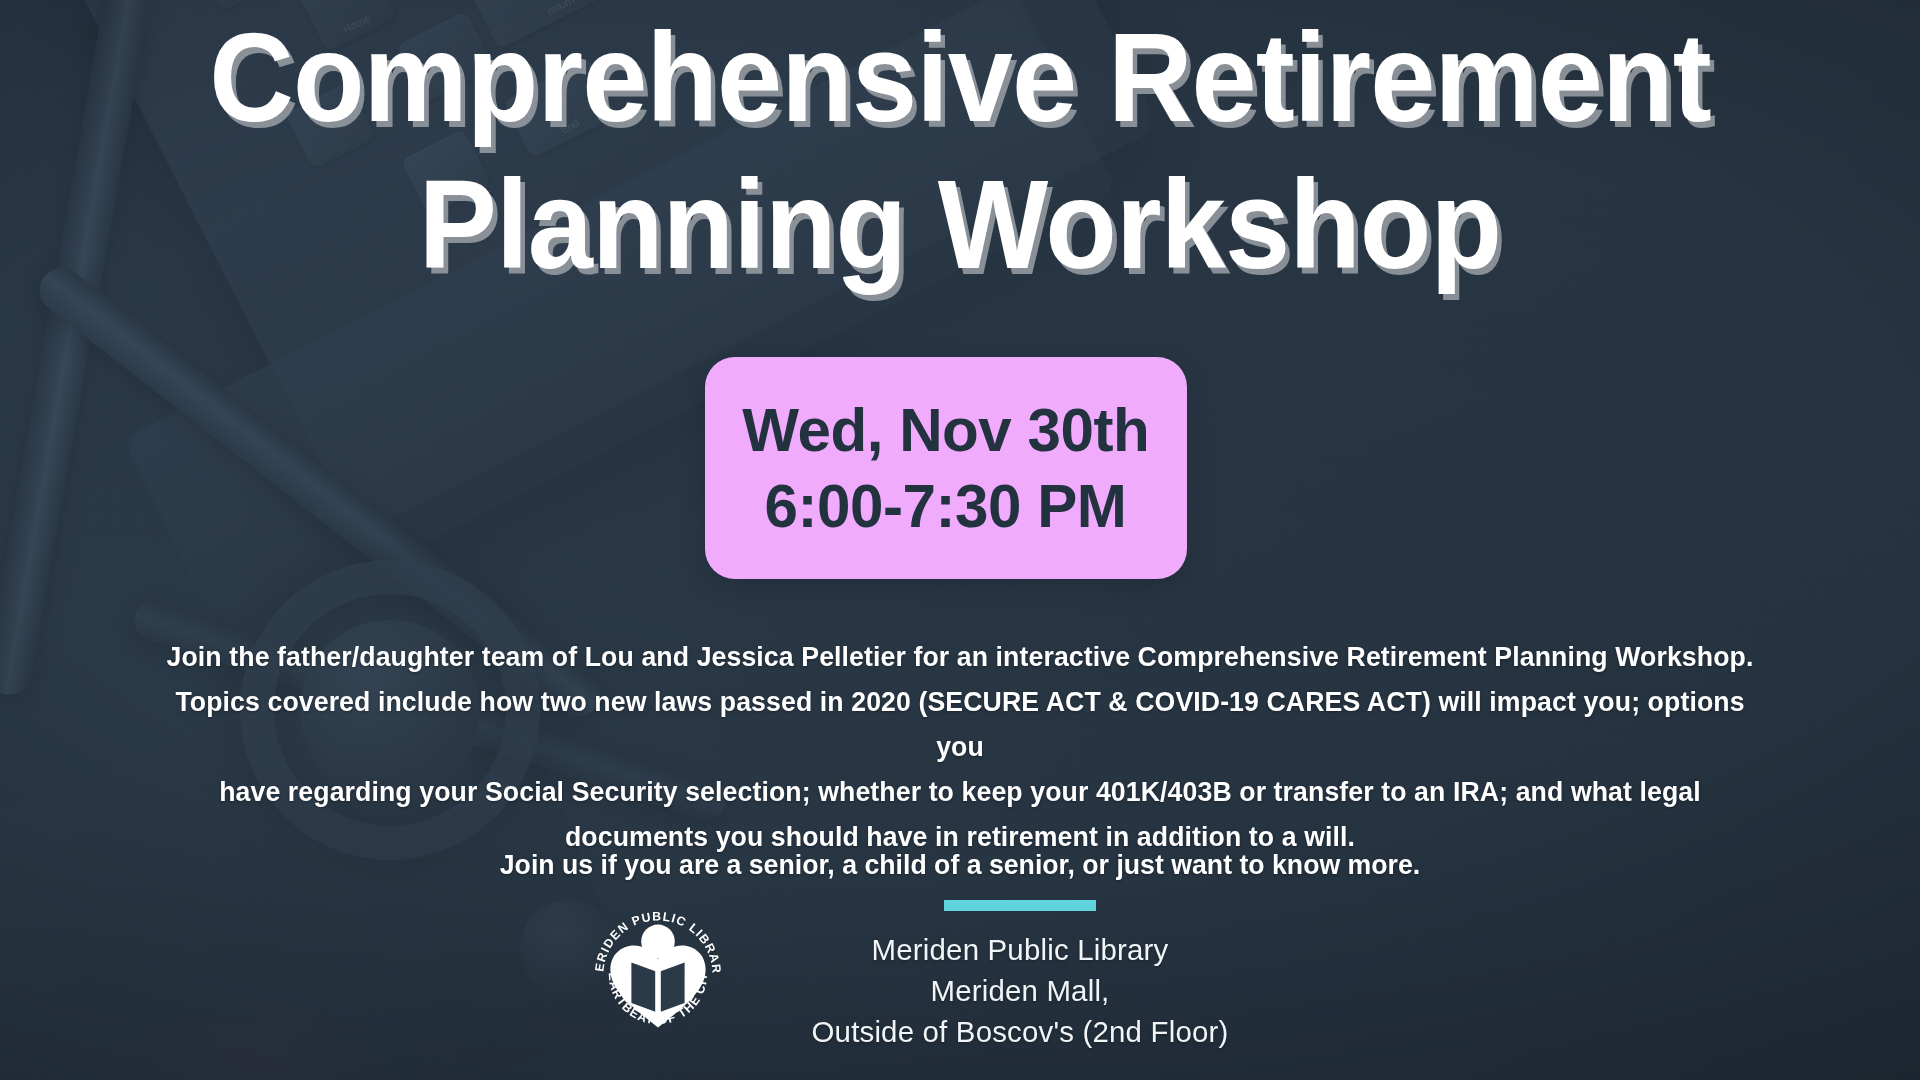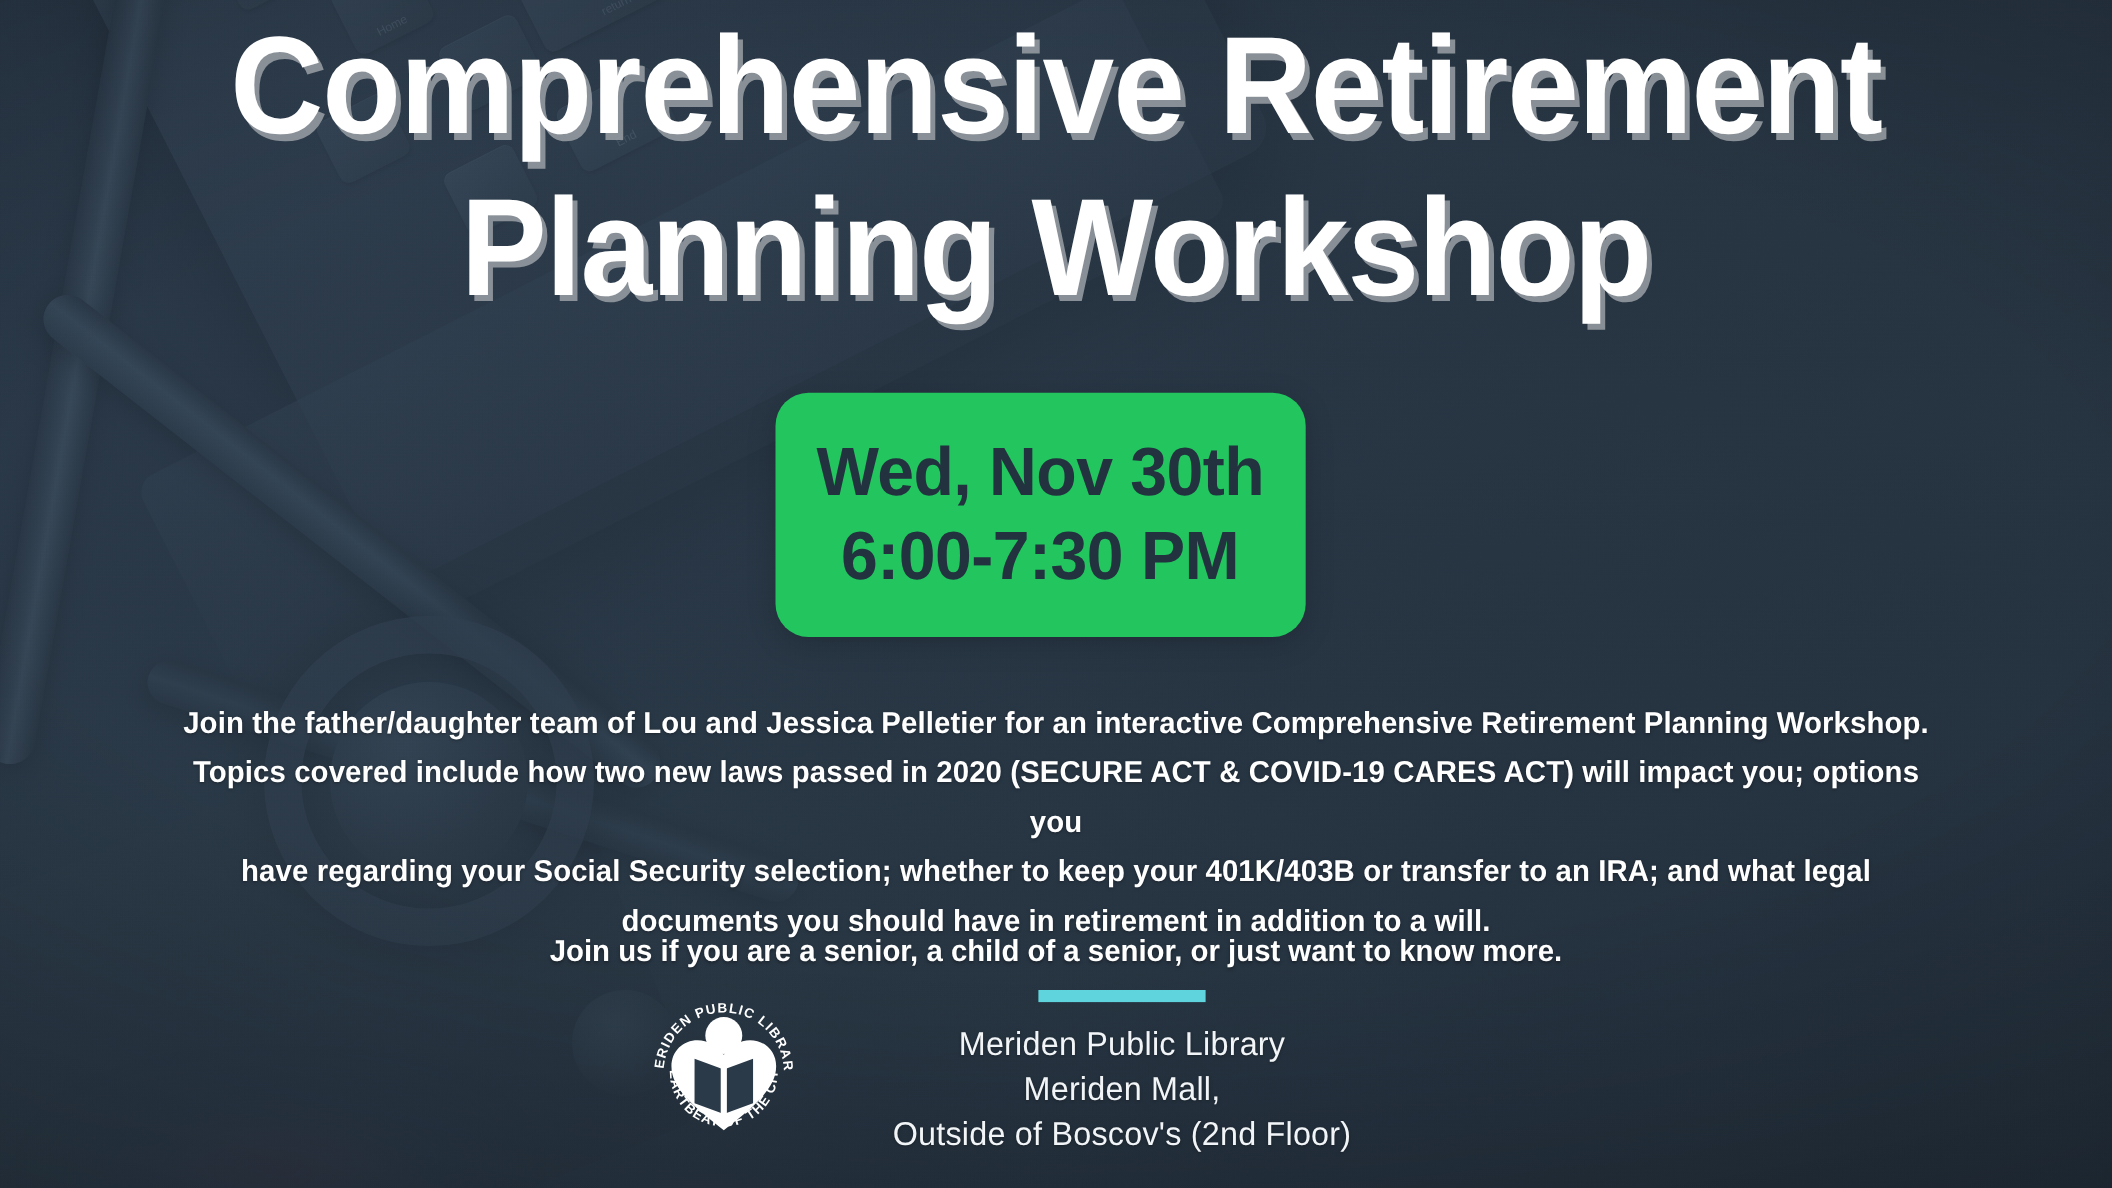--- a/index.html
+++ b/index.html
@@ -134,21 +134,21 @@
     color:#ffffff;
     text-shadow:5px 6px 0 rgba(150,156,162,.88);
     transform:scaleX(.93);
   }
   .headline-line { display:block; }
 
   .date-badge {
     position:absolute;
     left:705px; top:357px;
     width:482px; height:222px;
-    background:#22c55e;
+    background:#f0abfc;
     border-radius:30px;
     display:flex; flex-direction:column;
     align-items:center; justify-content:center;
     gap:4px;
     box-shadow:0 6px 26px rgba(0,0,0,.18);
   }
   .date-badge div {
     color:#22323f;
     font-family:"Liberation Sans Narrow","Liberation Sans", sans-serif;
     font-weight:bold;

